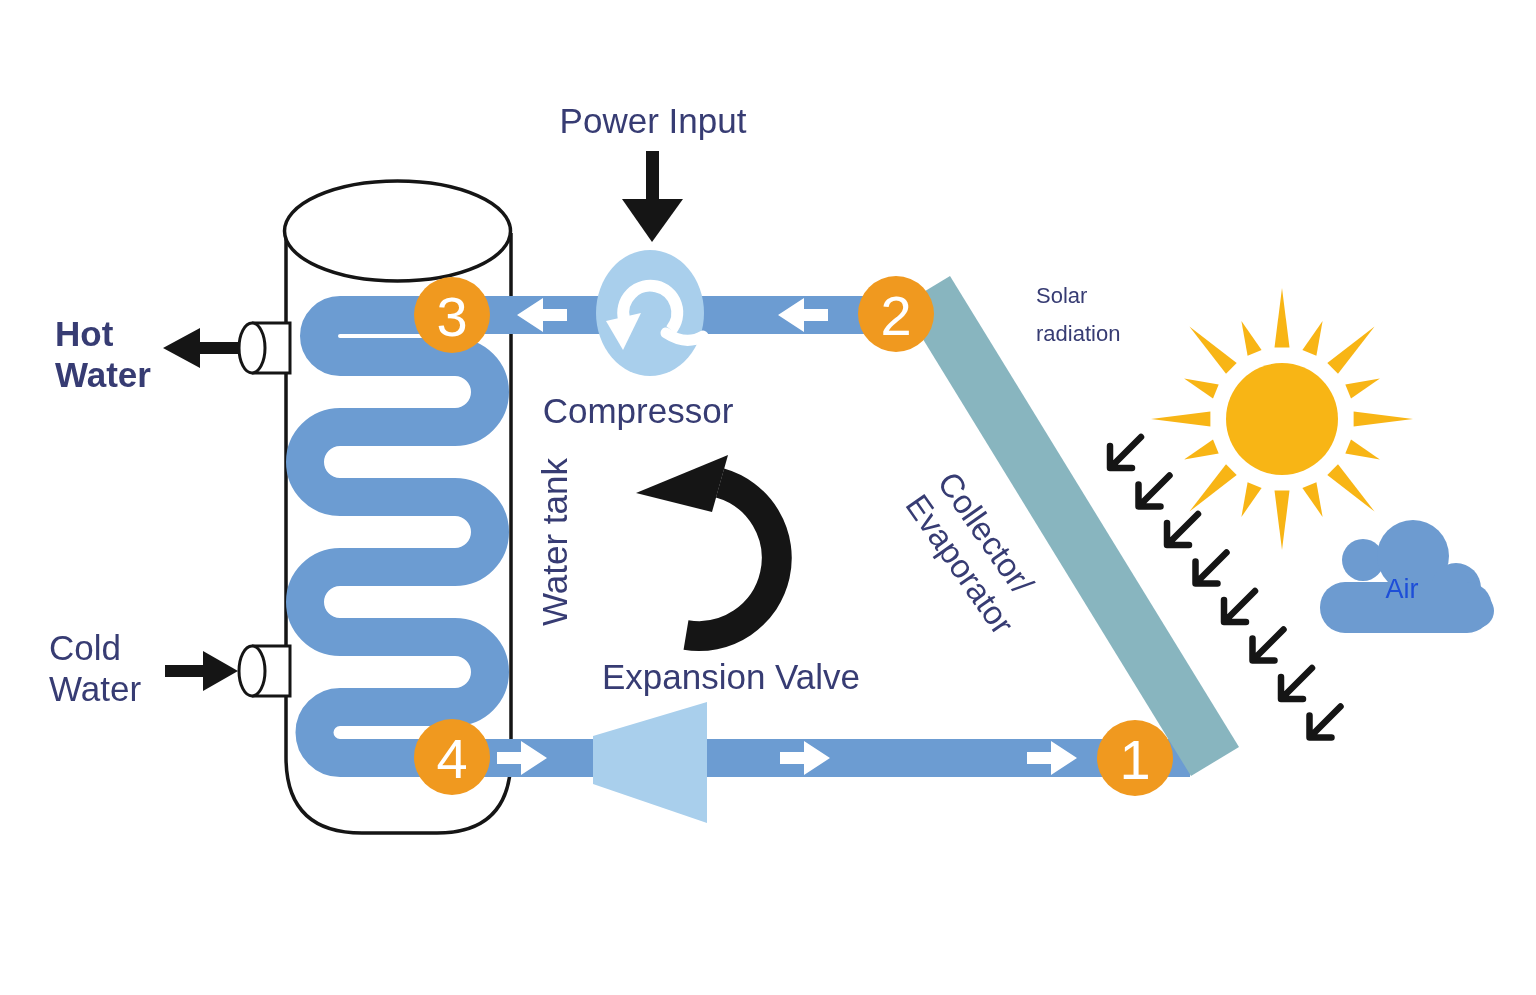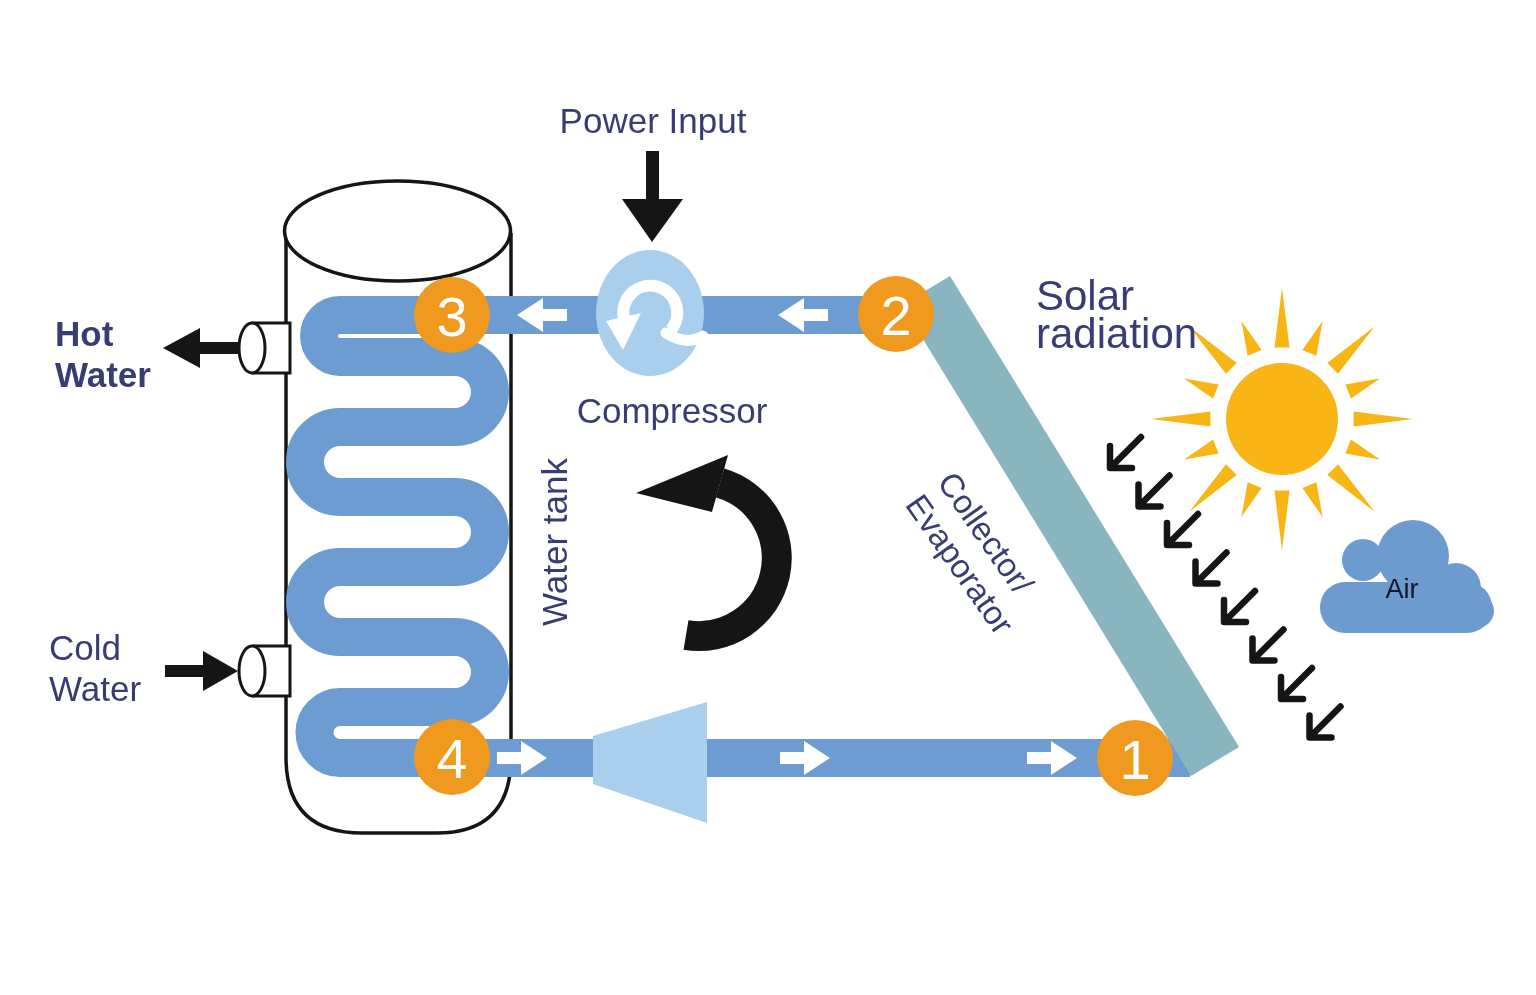--- a/index.html
+++ b/index.html
@@ -5,29 +5,29 @@
   html,body{margin:0;padding:0;background:#fff;}
   .stage{
     position:relative;width:1536px;height:995px;background:#ffffff;overflow:hidden;
     font-family:"Liberation Sans","DejaVu Sans",sans-serif;
   }
   .stage svg{position:absolute;left:0;top:0;}
   .lbl{position:absolute;color:#373C73;font-size:35px;line-height:41px;white-space:nowrap;}
   .lbl .line{display:block;}
   .centered{transform:translate(-50%,-50%);text-align:right;}
   .lbl-power{left:653px;top:120px;}
-  .lbl-compressor{left:672px;top:410px;}
+  .lbl-compressor{left:638px;top:410px;}
   .lbl-watertank{left:554px;top:542px;transform:translate(-50%,-50%) rotate(-90deg);}
   .lbl-expansion{left:731px;top:676px;}
   .lbl-hot{left:55px;top:313px;font-weight:bold;}
   .lbl-cold{left:49px;top:627px;}
-  .lbl-solar{left:1036px;top:277px;font-size:42px;line-height:38px;}
+  .lbl-solar{left:1036px;top:277px;font-size:22px;line-height:38px;}
   .lbl-collector{left:976px;top:553px;font-size:33px;line-height:39px;
     transform:translate(-50%,-50%) rotate(55deg);}
-  .lbl-air{left:1402px;top:589px;color:#0f172a;font-size:27px;}
+  .lbl-air{left:1402px;top:589px;color:#1d4ed8;font-size:27px;}
   .station-num{position:absolute;color:#ffffff;font-size:56px;line-height:56px;
     transform:translate(-50%,-50%);}
   .num-1{left:1135px;top:760px;}
   .num-2{left:896px;top:316px;}
   .num-3{left:452px;top:317px;}
   .num-4{left:452px;top:759px;}
 </style>
 </head>
 <body>
 
@@ -122,20 +122,21 @@
       <rect x="1320" y="582" width="172" height="51" rx="25"></rect>
     </g>
   </svg>
 
   <div class="lbl lbl-power centered">Power Input</div>
 
   <div class="lbl lbl-compressor centered">Compressor</div>
 
   <div class="lbl lbl-watertank">Water tank</div>
 
+  <div class="lbl lbl-expansion centered">Expansion Valve</div>
 
   <div class="lbl lbl-hot">
     <span class="line">Hot</span>
     <span class="line">Water</span>
   </div>
 
   <div class="lbl lbl-cold">
     <span class="line">Cold</span>
     <span class="line">Water</span>
   </div>

